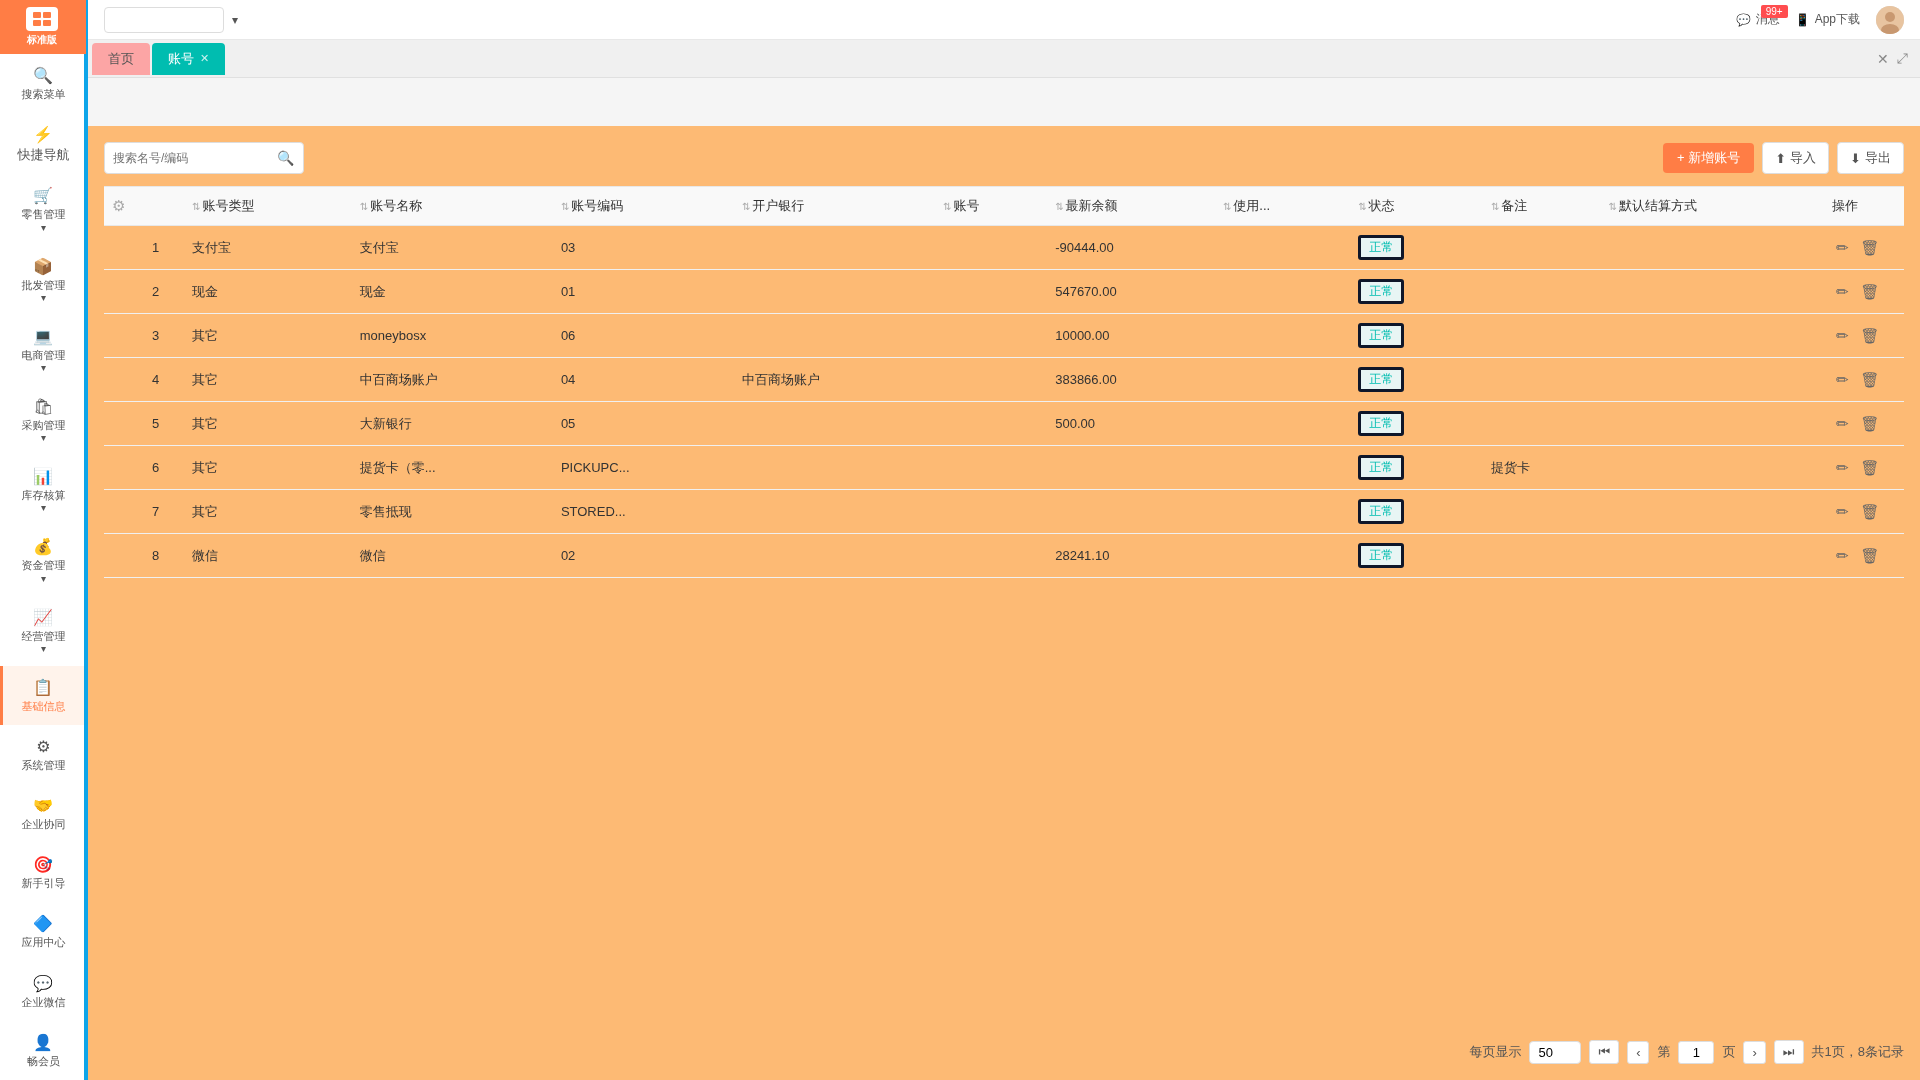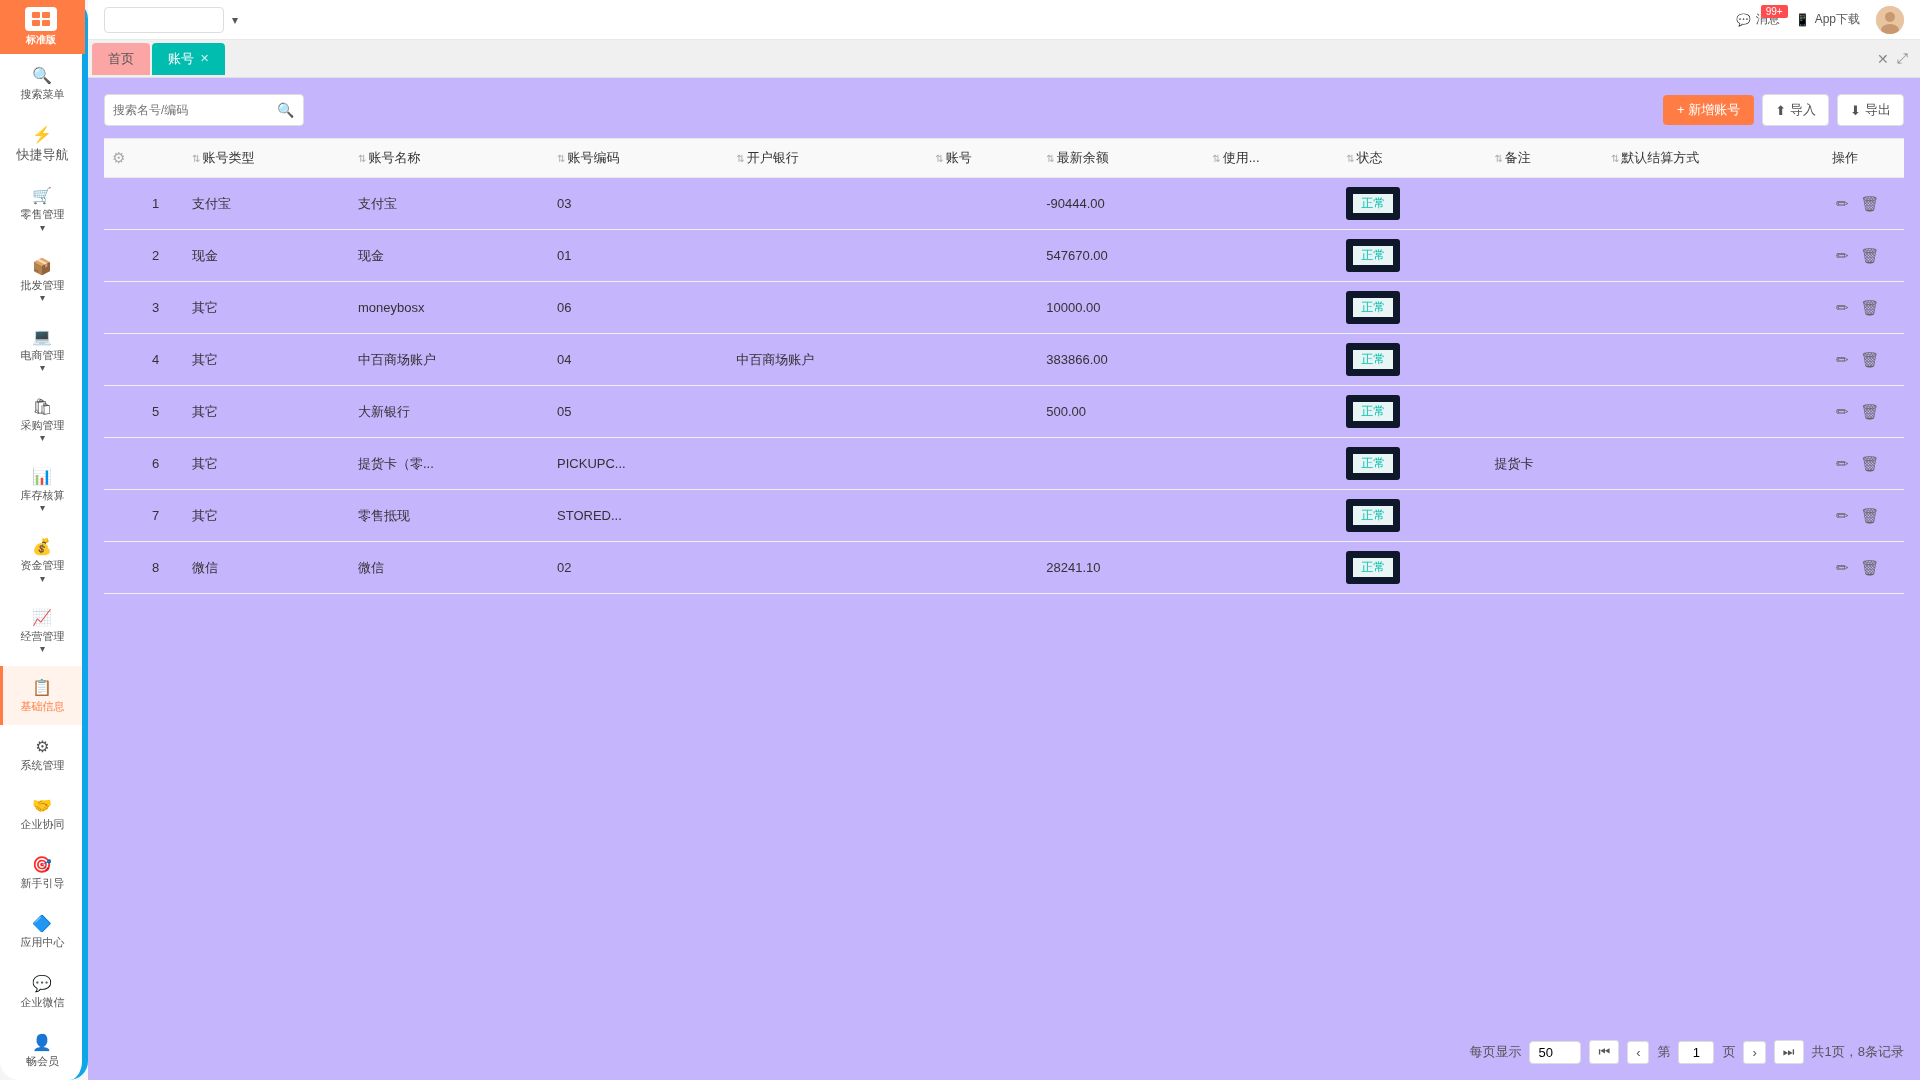--- a/index.html
+++ b/index.html
@@ -2,27 +2,26 @@
 <html><head>
   <meta charset="utf-8">
   <style>
     * { box-sizing: border-box; margin: 0; padding: 0; }
     body { font-family: "Microsoft YaHei", "PingFang SC", Arial, sans-serif; font-size: 13px; background: #f5f5f5; display: flex; height: 1080px; width: 1920px; overflow: hidden; }
 
     
     .sidebar {
       width: 88px;
       background: #fff;
-      border-right: 6px solid #0ea5e9;
+      border-right: 4px solid #0ea5e9;
       display: flex;
       flex-direction: column;
       align-items: center;
       padding-top: 0;
       flex-shrink: 0;
-      border-radius: 19px;
     }
     .sidebar-logo {
       width: 88px;
       height: 56px;
       background: #ff7d45;
       display: flex;
       align-items: center;
       justify-content: center;
       color: #fff;
       font-size: 11px;
@@ -189,25 +188,26 @@
     }
     .win-btn {
       cursor: pointer;
       color: #888;
       font-size: 14px;
     }
 
     
     .content-area {
       flex: 1;
-      background: #c4b5fd;
+      background: #fdba74;
       padding: 16px;
       overflow: auto;
       display: flex;
       flex-direction: column;
+      margin-top: 48px;
     }
 
     
     .toolbar {
       display: flex;
       align-items: center;
       justify-content: space-between;
       margin-bottom: 12px;
     }
     .search-box {
@@ -281,21 +281,21 @@
     }
     .data-table td {
       padding: 9px 8px;
       border-bottom: 1px solid #f0f0f0;
       color: #333;
     }
     .status-badge {
       display: inline-block;
       background: #e8f5f4;
       color: #00bdb0;
-      border: 7px solid #0f172a;
+      border: 3px solid #0f172a;
       border-radius: 3px;
       padding: 1px 8px;
       font-size: 12px;
     }
     .action-btn {
       background: none;
       border: none;
       cursor: pointer;
       color: #666;
       font-size: 15px;

